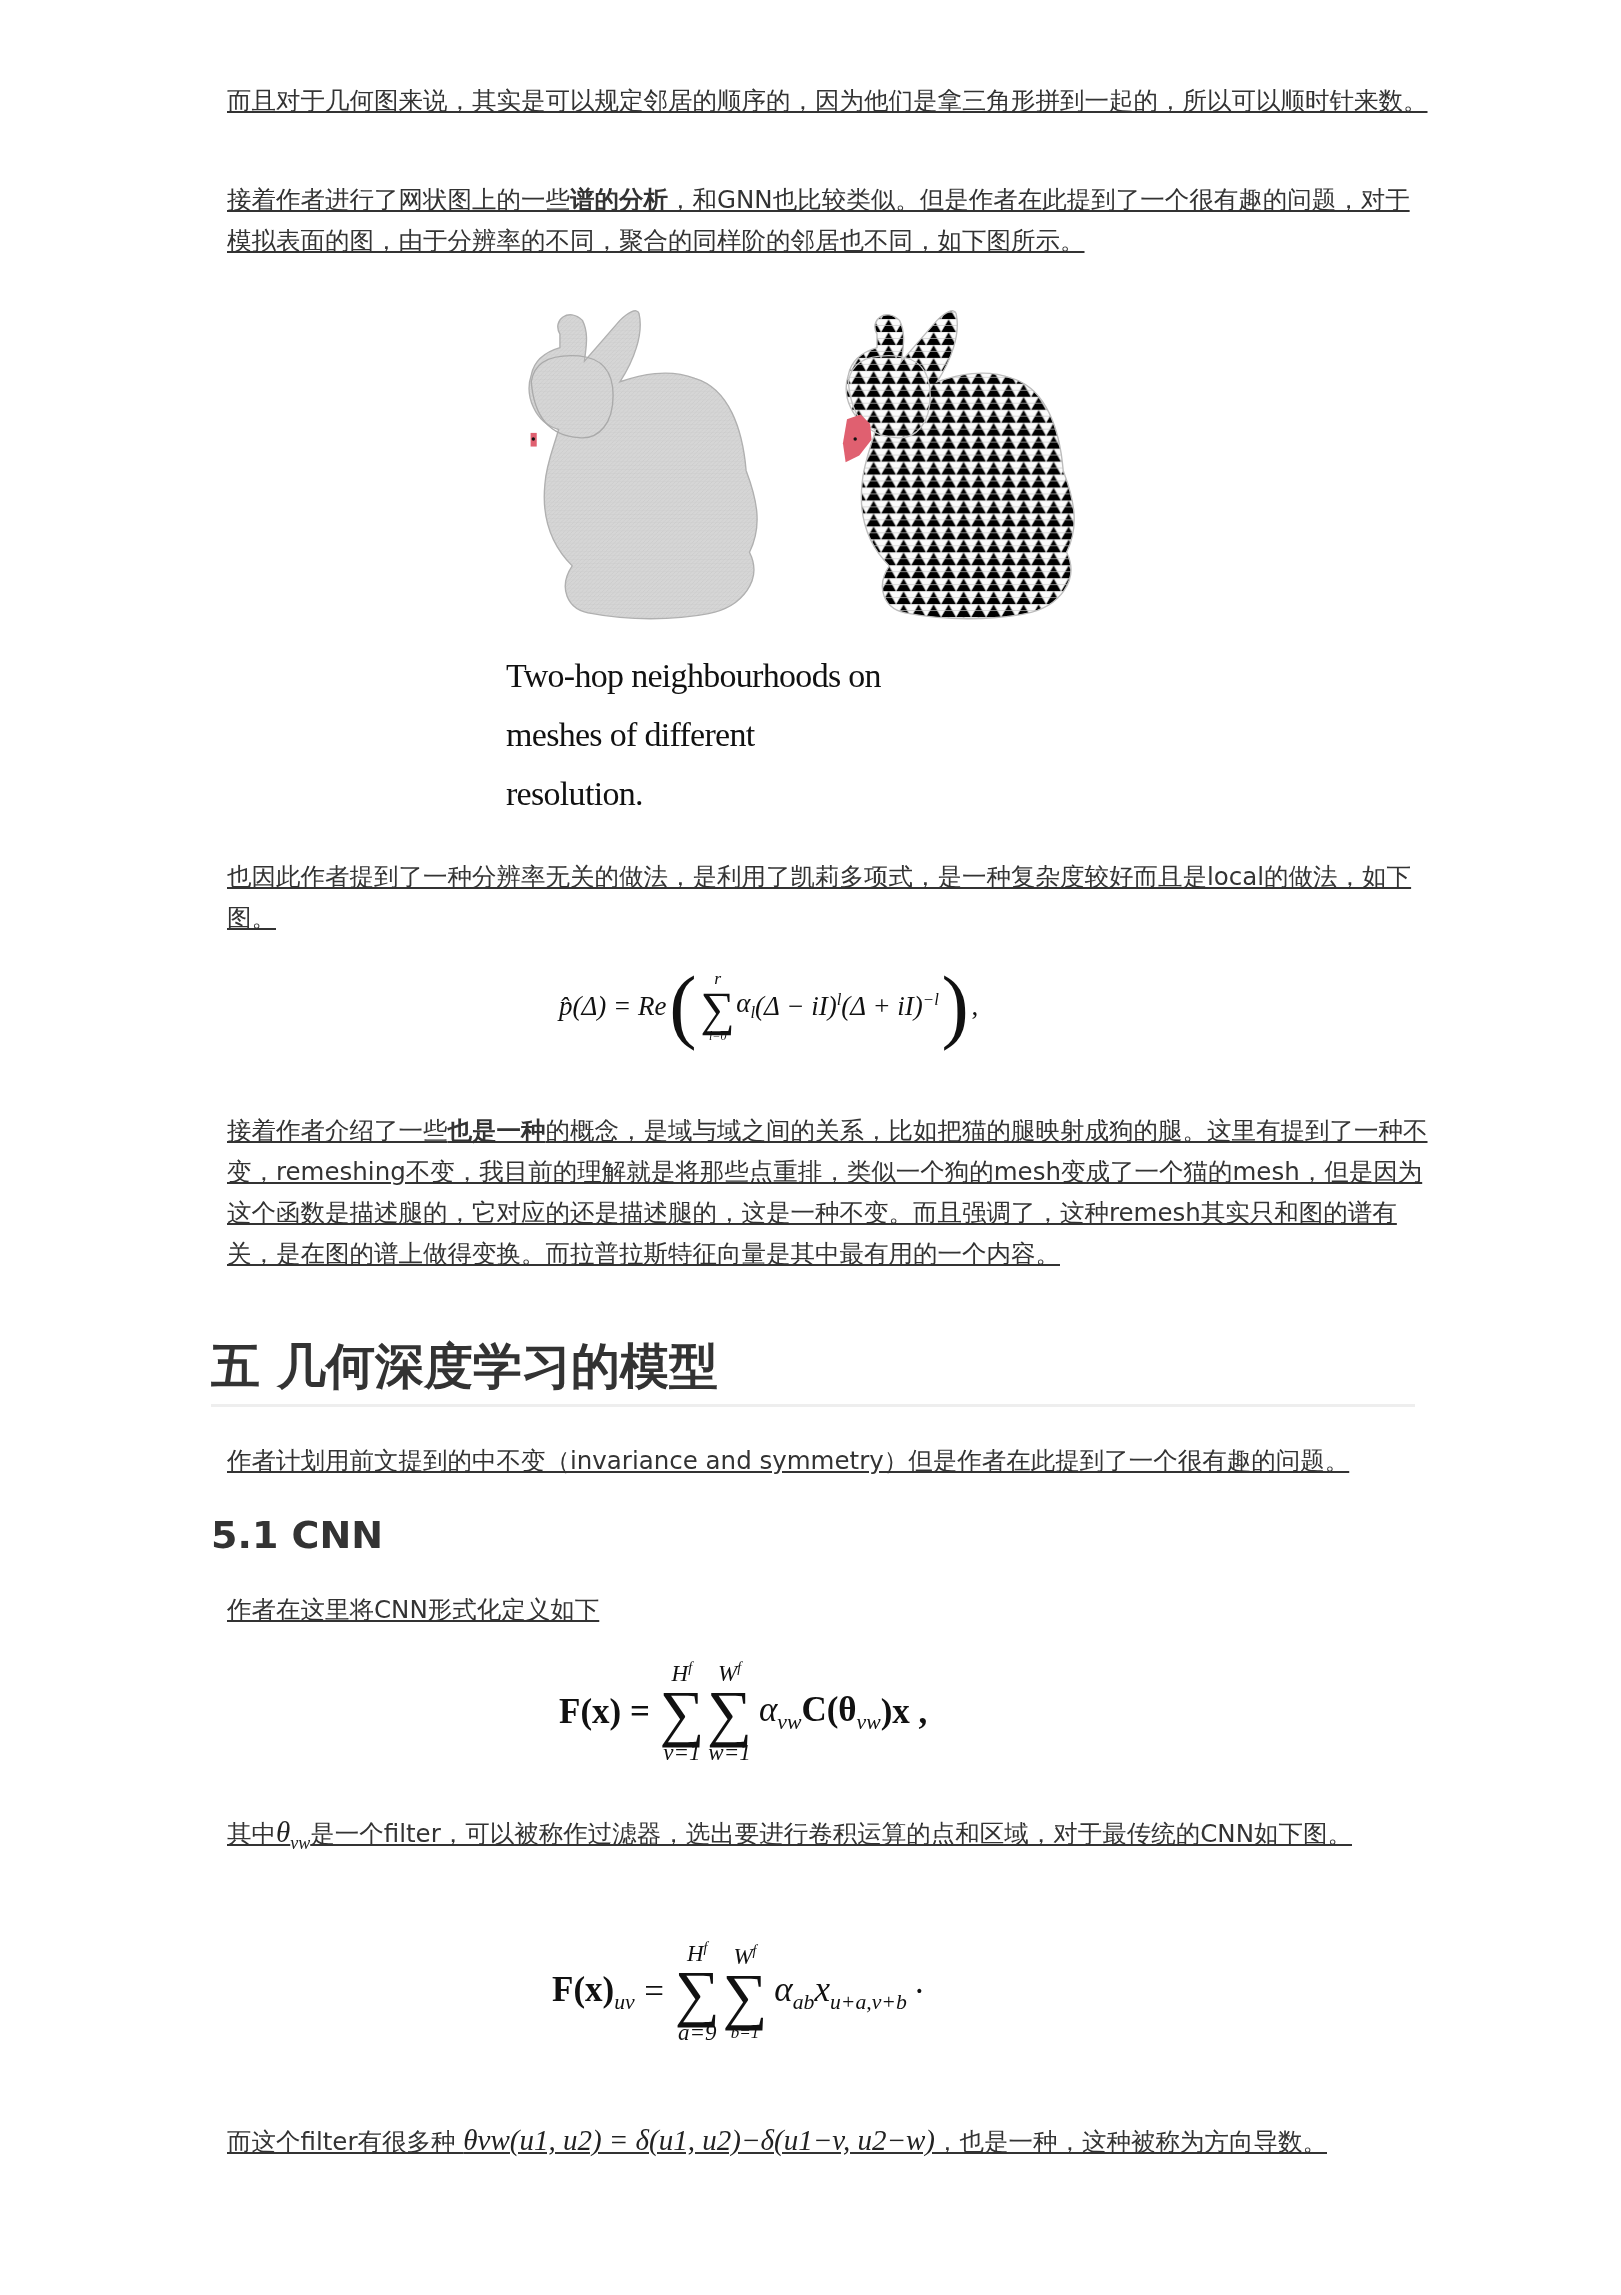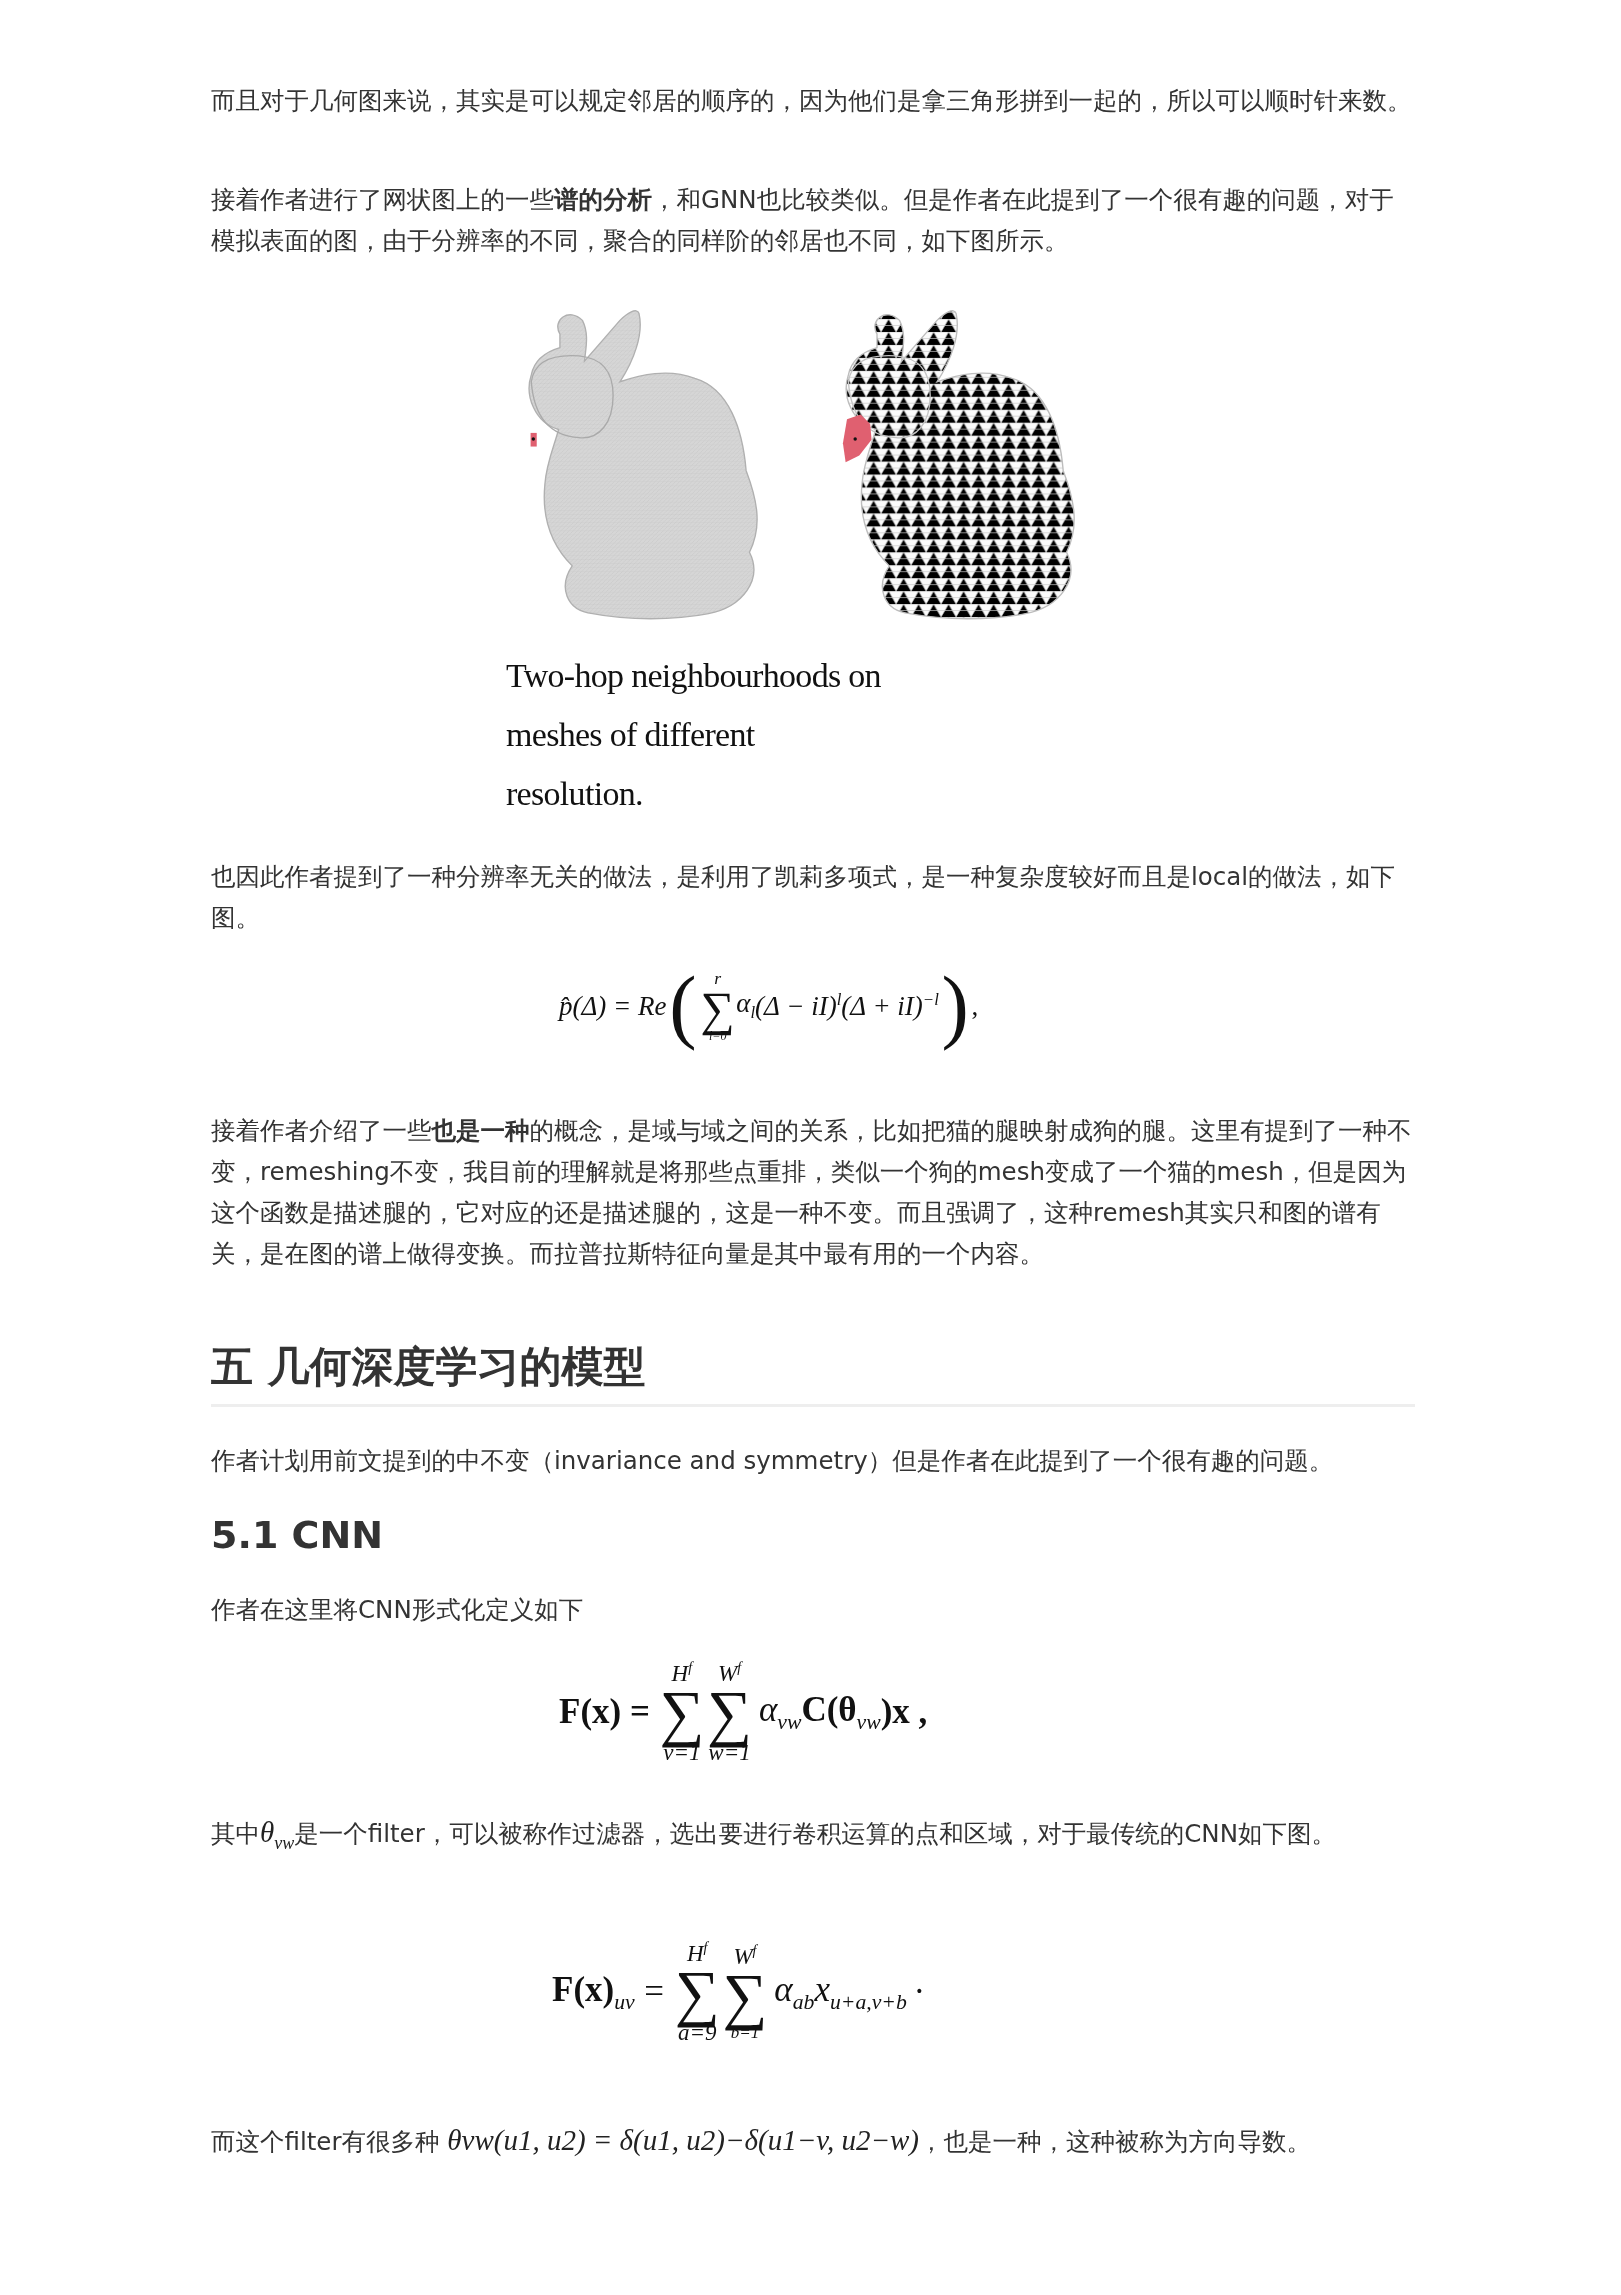--- a/index.html
+++ b/index.html
@@ -15,23 +15,24 @@
       position: absolute;
       left: 211px;
       top: 0;
       width: 1204px;
     }
     p.para {
       font-size: 24.5px;
       line-height: 41px;
       margin: 0;
       position: absolute;
-      left: 0;
+      left: 16px;
       width: 1204px;
       letter-spacing: 0px;
+      text-decoration: underline;
     }
     p.para b { font-weight: bold; color: #333; }
     .math {
       font-family: "Liberation Serif", "DejaVu Serif", serif;
       font-style: italic;
       text-align: right;
     }
 
     
     .figure {
@@ -69,21 +70,21 @@
     .sumblock .lim { font-style: italic; }
     .sumblock .sig { font-style: normal; line-height: 0.9; }
     .bigparen { font-style: normal; font-weight: 200; line-height: 1; }
 
     
     h1.h {
       position: absolute;
       left: 0;
       top: 1336px;
       margin: 0;
-      font-size: 42px;
+      font-size: 49px;
       font-weight: bold;
       color: #333;
       line-height: 61px;
     }
     .hr {
       position: absolute;
       left: 0;
       top: 1404px;
       width: 1204px;
       height: 2.7px;

